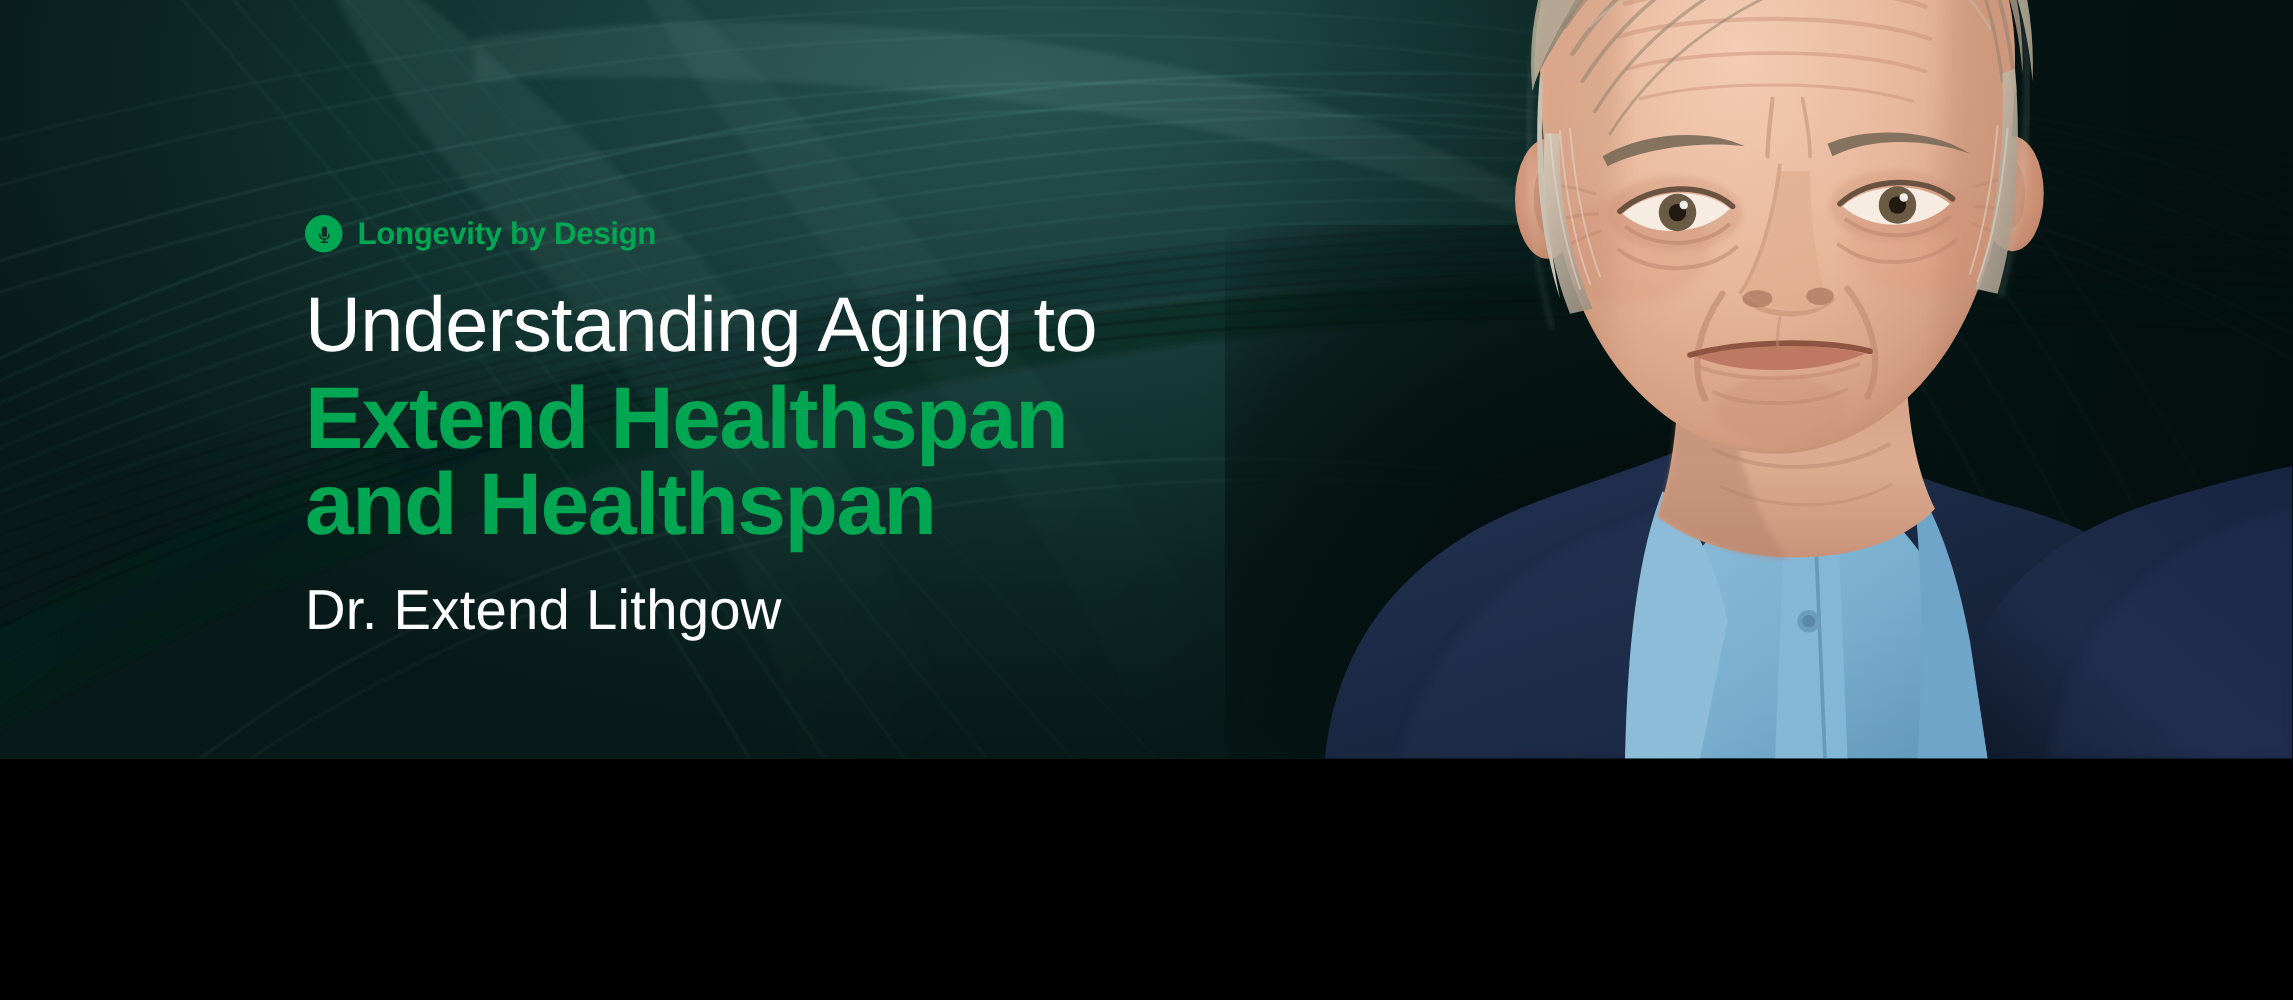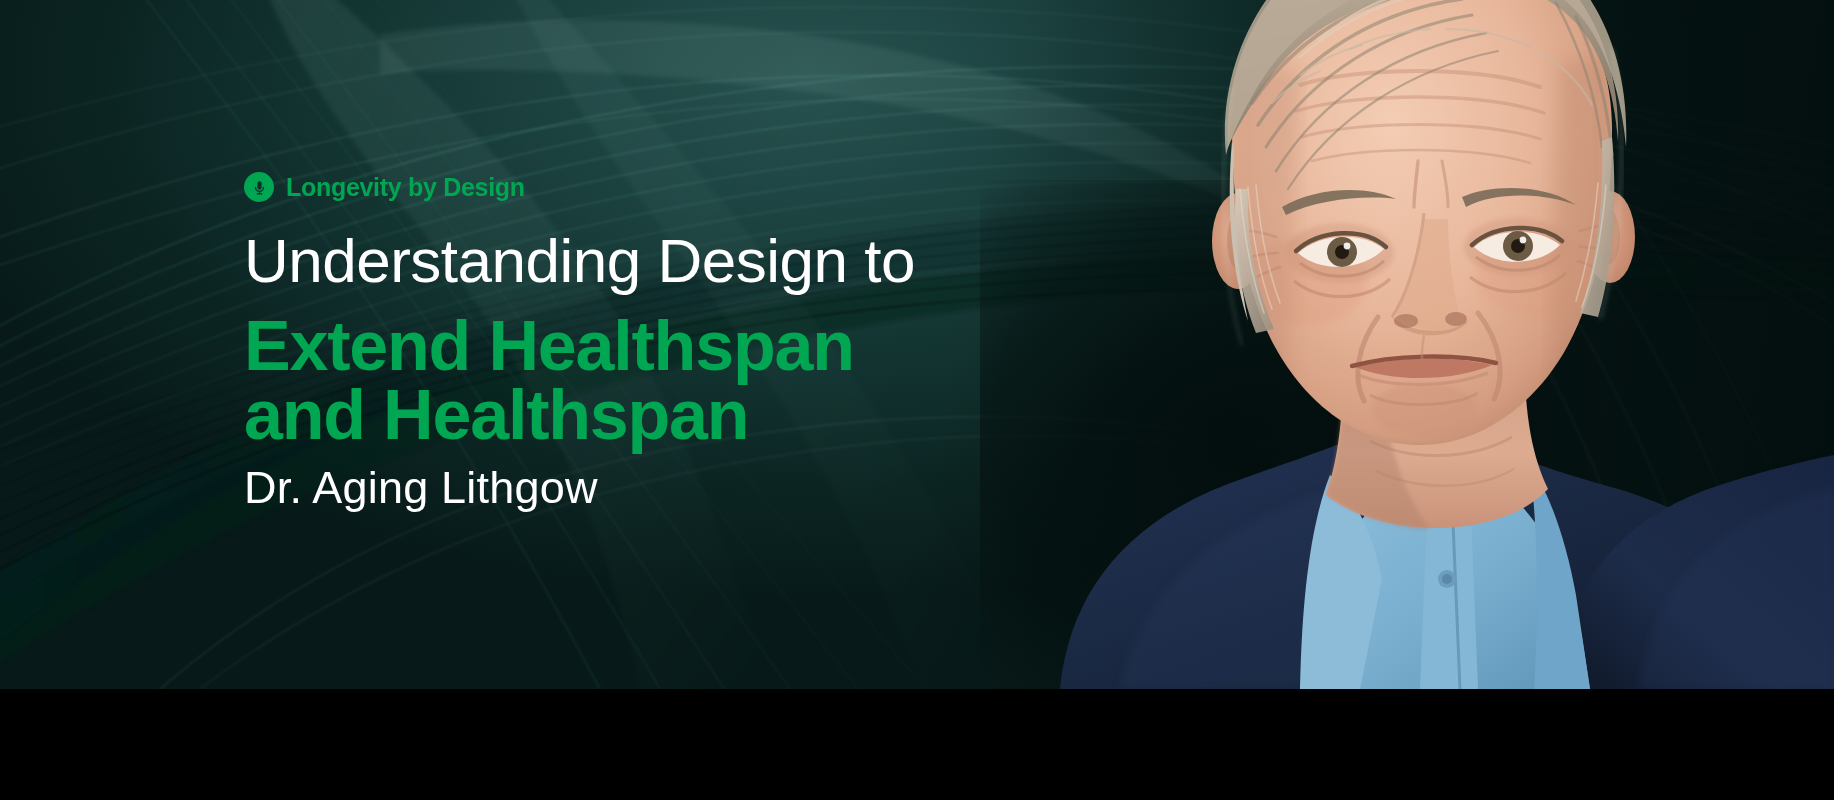--- a/index.html
+++ b/index.html
@@ -3,21 +3,21 @@
 <meta charset="utf-8">
 <style>
   html, body {
     margin: 0;
     padding: 0;
     background: #000;
   }
   #stage {
     position: relative;
     width: 1834px;
-    height: 689px;
+    height: 607px;
     overflow: hidden;
     font-family: "Liberation Sans", sans-serif;
     background: #0b2220;
   }
 
   
   .bg-base {
     position: absolute;
     inset: 0;
     background:
@@ -91,21 +91,20 @@
   .title-hl {
     position: absolute;
     top: 300px;
     left: 0;
     width: 760px;
     color: #00a651;
     font-size: 70px;
     font-weight: 700;
     letter-spacing: -1.2px;
     line-height: 0.98;
-    margin-top: 12px;
   }
   .title-hl span { display: block; }
   .speaker {
     position: absolute;
     top: 462px;
     left: 0;
     color: #ffffff;
     font-size: 45px;
     font-weight: 300;
     letter-spacing: 0.2px;
@@ -466,23 +465,23 @@
     <div class="brand">
       <span class="brand-icon">
         <svg width="17" height="17" viewBox="0 0 24 24" fill="#0d3028">
           <path d="M12 3a3 3 0 0 0-3 3v6a3 3 0 0 0 6 0V6a3 3 0 0 0-3-3z"></path>
           <path d="M6.5 11a.9.9 0 0 0-.9.9A6.4 6.4 0 0 0 11.1 18.2V20H8.6a.9.9 0 0 0 0 1.8h6.8a.9.9 0 0 0 0-1.8h-2.5v-1.8A6.4 6.4 0 0 0 18.4 11.9a.9.9 0 1 0-1.8 0 4.6 4.6 0 0 1-9.2 0 .9.9 0 0 0-.9-.9z"></path>
         </svg>
       </span>
       <span class="brand-label">Longevity by Design</span>
     </div>
 
-    <div class="title-line1">Understanding Design to</div>
+    <div class="title-line1">Understanding Aging to</div>
 
     <div class="title-hl">
       <span>Extend Healthspan</span>
       <span>and Healthspan</span>
     </div>
 
-    <div class="speaker">Dr. Aging Lithgow</div>
+    <div class="speaker">Dr. Extend Lithgow</div>
   </div>
 
 </div>
 
 </body></html>

